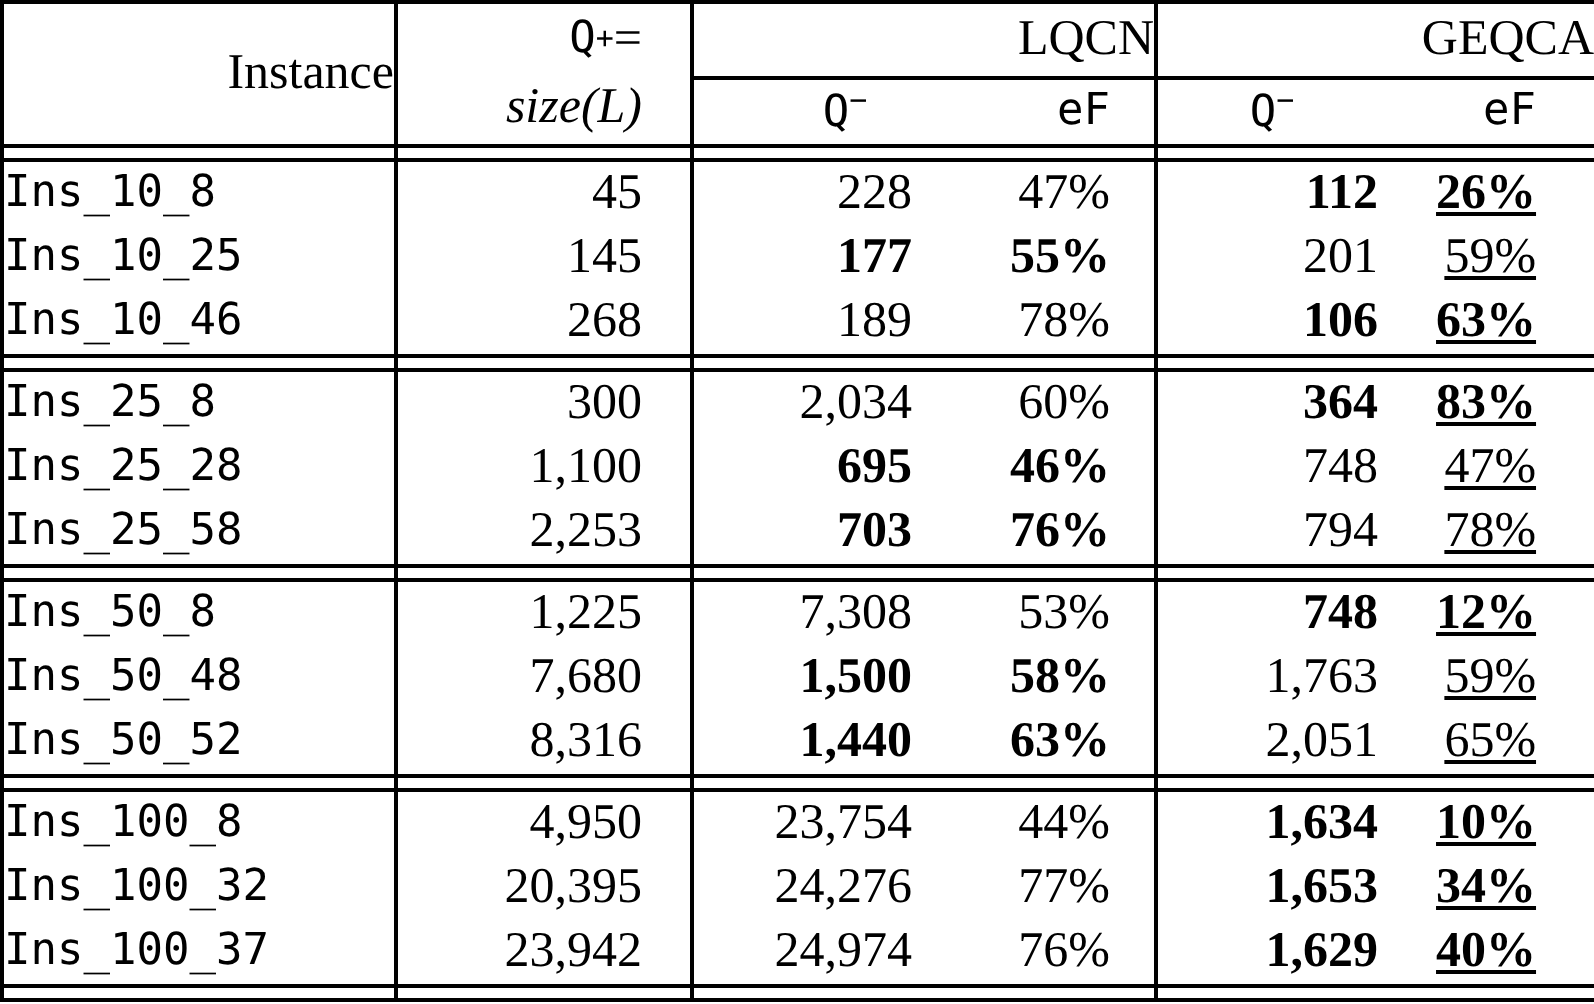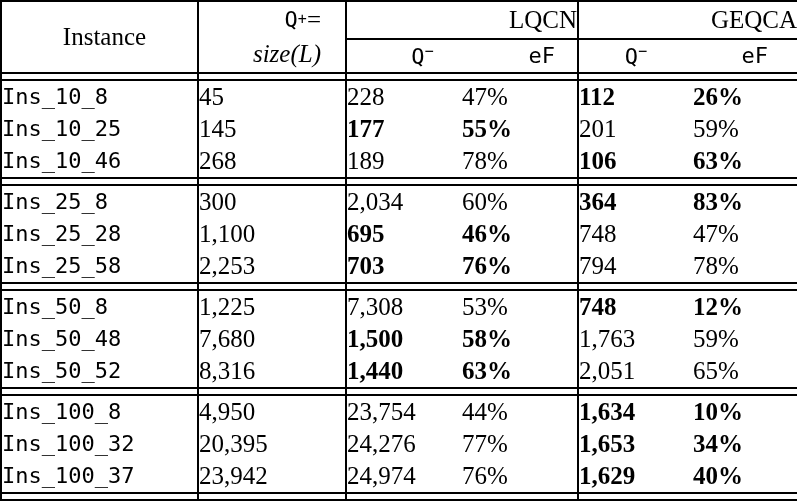--- a/index.html
+++ b/index.html
@@ -15,43 +15,43 @@
     background: #fff;
     color: #000;
     font-family: "Liberation Serif", serif;
     font-size: 25px;
   }
   td { padding: 0; line-height: 1.05; overflow: hidden; white-space: nowrap; }
   
   .vr { border-right: 2px solid #000; }
   
   thead td { vertical-align: middle; }
-  .h-instance { text-align: center; padding-left: 10px; font-size: 25px; margin-top: 48px; }
+  .h-instance { text-align: right; padding-left: 10px; font-size: 25px; margin-top: 48px; }
   .h-size { text-align: right; padding-right: 24px; }
   .h-size .line { height: 34px; display: flex; align-items: center; justify-content: flex-end; }
   .group-head { text-align: right; border-bottom: 2px solid #000; height: 36px; }
   .sub-row td { height: 32px; }
   .subq  { text-align: center; padding-left: 36px; }
   .subq2 { text-align: center; }
   .subef  { text-align: right; padding-right: 22px; }
   .subef2 { text-align: right; padding-right: 29px; }
   
   .tt { font-family: "DejaVu Sans Mono", monospace; font-size: 22px; }
   sup.tt { font-size: 15px; vertical-align: 8px; letter-spacing: 0; }
   .eq { font-family: "Liberation Serif", serif; font-size: 25px; }
   .mathit { font-style: italic; }
   
   tbody td { height: 32px; vertical-align: middle; }
   .inst { text-align: left; }
-  .num  { font-variant-numeric: lining-nums; }
+  .num  { text-align: right; font-variant-numeric: lining-nums; padding-left: 20px; }
   .size { padding-right: 24px; }
   .q1   { padding-right: 6px; }
   .ef1  { padding-right: 22px; }
   .q2   { padding-right: 4px; }
-  .ef2  { padding-right: 29px; }
+  .ef2  { padding-right: 29px; text-decoration: underline; }
   .bold { font-weight: bold; margin-left: 36px; }
   
   tr.sep td {
     height: 5px;
     border-top: 2px solid #000;
     border-bottom: 2px solid #000;
     padding: 0;
   }
 </style>
 </head>

